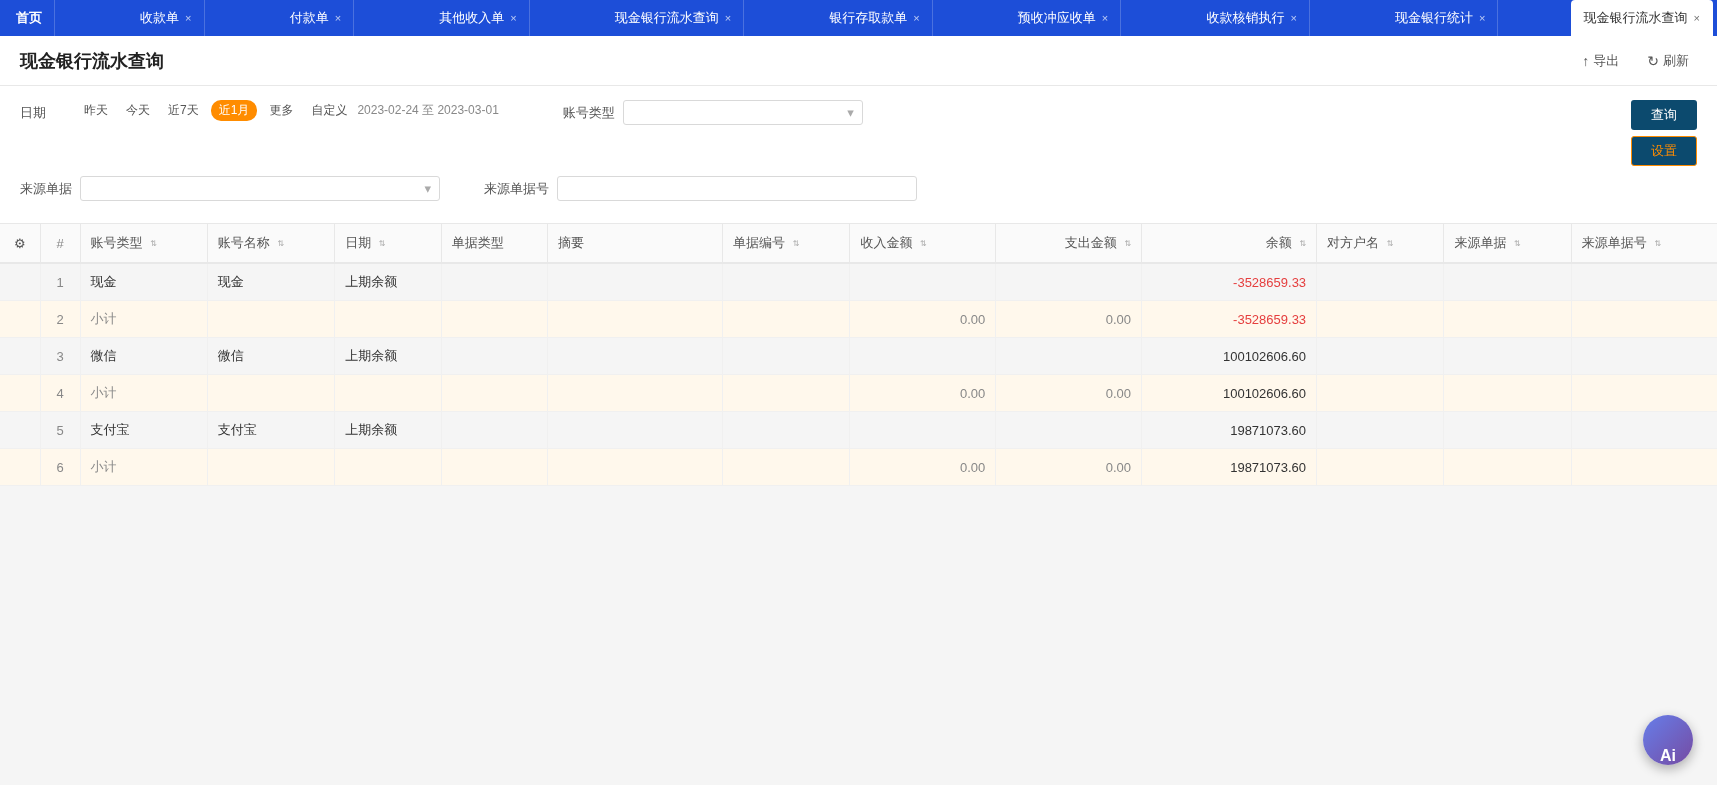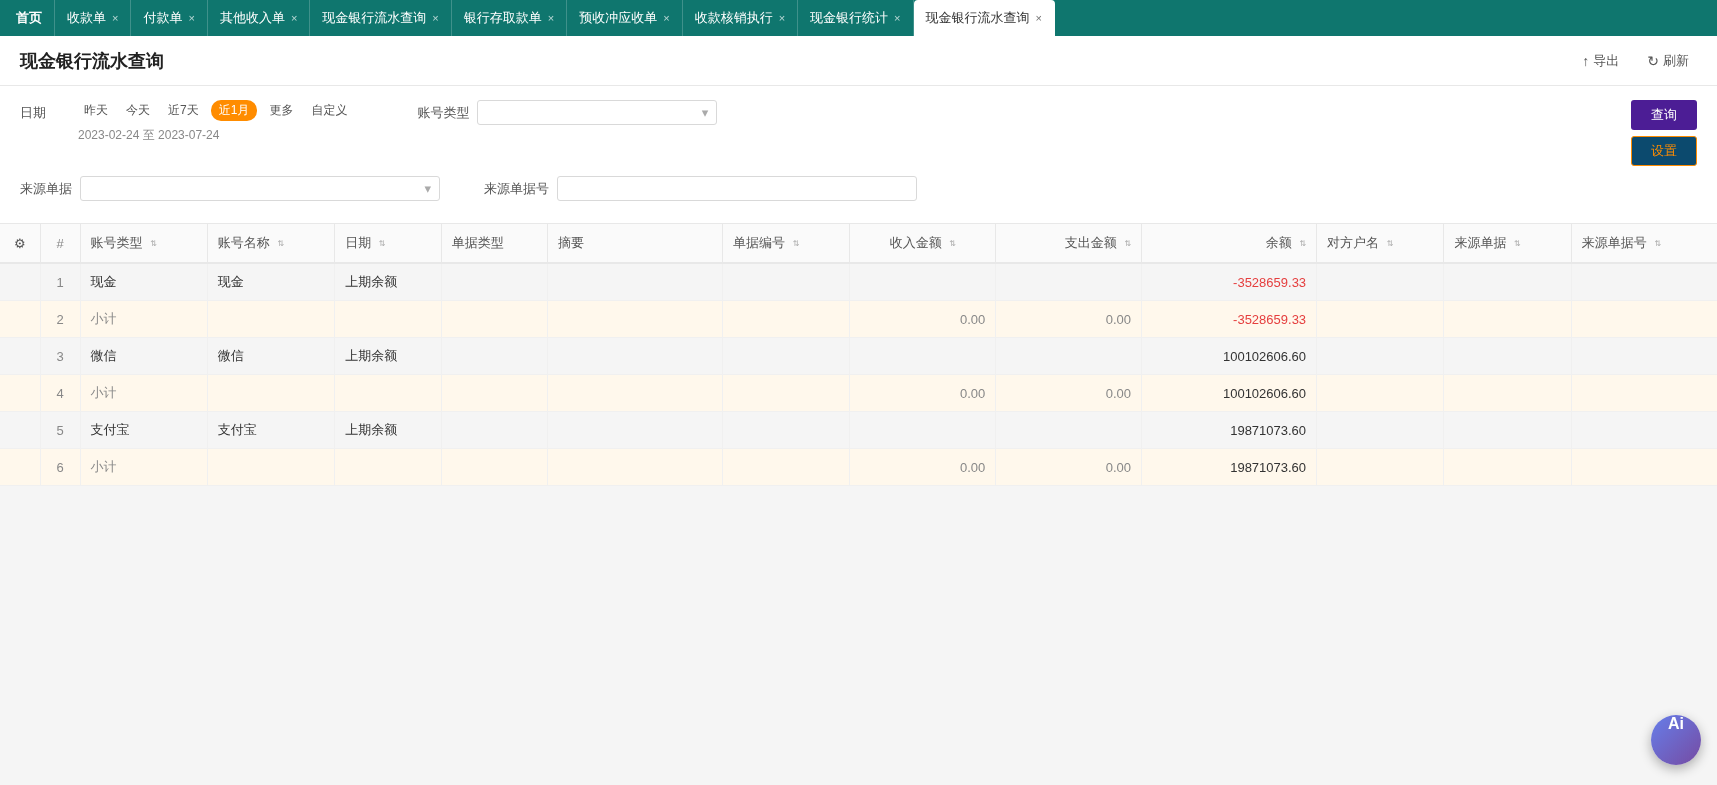--- a/index.html
+++ b/index.html
@@ -1,25 +1,26 @@
 <!DOCTYPE html>
 <html><head>
   <meta charset="utf-8">
   <style>
     * { margin: 0; padding: 0; box-sizing: border-box; }
     body { font-family: 'Microsoft YaHei', Arial, sans-serif; font-size: 13px; background: #f5f5f5; color: #333; }
 
     
     .top-nav {
-      background: #0f766e;
+      background: #1d4ed8;
       display: flex;
       align-items: center;
       height: 36px;
       padding: 4px 4px;
       overflow: hidden;
+      justify-content: space-between;
     }
     .nav-tab {
       display: flex;
       align-items: center;
       padding: 0 12px;
       height: 36px;
       color: #fff;
       font-size: 13px;
       cursor: pointer;
       white-space: nowrap;
@@ -124,21 +125,21 @@
       font-size: 13px;
       outline: none;
     }
     .dots-btn {
       color: #888;
       cursor: pointer;
       padding: 4px;
       font-size: 16px;
     }
     .query-btn {
-      background: #4c1d95;
+      background: #0c4a6e;
       color: #fff;
       border: none;
       border-radius: 3px;
       padding: 6px 20px;
       font-size: 13px;
       cursor: pointer;
     }
     .settings-btn {
       background: #0c4a6e;
       color: #ff8c00;
@@ -212,29 +213,29 @@
       min-width: 240px;
       cursor: text;
       background: #fff;
       justify-content: space-between;
       font-size: 13px;
     }
 
     
     .ai-badge {
       position: fixed;
-      right: 16px;
+      right: 24px;
       bottom: 20px;
       background: linear-gradient(135deg, #667eea, #764ba2);
       color: #fff;
       border-radius: 50%;
       width: 50px;
       height: 50px;
       display: flex;
-      align-items: flex-start;
+      align-items: flex-end;
       justify-content: center;
       font-size: 16px;
       font-weight: bold;
       cursor: pointer;
       box-shadow: 0 4px 12px rgba(0,0,0,0.3);
     }
 
     .table-wrap {
       overflow-x: auto;
     }
@@ -297,30 +298,30 @@
     </div>
   </div>
 </div>
 
 <div class="filter-area">
 
   <div style="display:flex; align-items:flex-start; gap:24px; margin-bottom:10px;">
 
     <div style="display:flex; align-items:flex-start; gap:8px;">
       <span class="filter-label" style="padding-top:4px;">日期</span>
-      <div style="display:flex; flex-direction:column; gap:4px;">
+      <div style="display:flex; flex-direction:row; gap:4px;">
         <div class="filter-date-shortcuts">
           <span class="date-btn">昨天</span>
           <span class="date-btn">今天</span>
           <span class="date-btn">近7天</span>
           <span class="date-btn active">近1月</span>
           <span class="date-btn">更多</span>
           <span class="date-btn">自定义</span>
         </div>
-        <div class="date-range">2023-02-24 至 2023-07-24</div>
+        <div class="date-range">2023-02-24 至 2023-03-01</div>
       </div>
     </div>
 
     <div style="display:flex; align-items:center; gap:8px; margin-left:40px;">
       <span class="filter-label">账号类型</span>
       <div class="filter-select" style="min-width:240px;">
         <span></span>
         <span style="color:#aaa;">▾</span>
       </div>
     </div>
@@ -369,21 +370,21 @@
         <th>
           <span>单据类型</span>
         </th>
         <th style="min-width:120px;">
           <span>摘要</span>
         </th>
         <th>
           <span>单据编号</span>
           <span class="sort-icon">⇅</span>
         </th>
-        <th style="text-align:center; min-width:100px;">
+        <th style="text-align:left; min-width:100px;">
           <span>收入金额</span>
           <span class="sort-icon">⇅</span>
         </th>
         <th style="text-align:right; min-width:100px;">
           <span>支出金额</span>
           <span class="sort-icon">⇅</span>
         </th>
         <th style="text-align:right; min-width:120px;">
           <span>余额</span>
           <span class="sort-icon">⇅</span>

